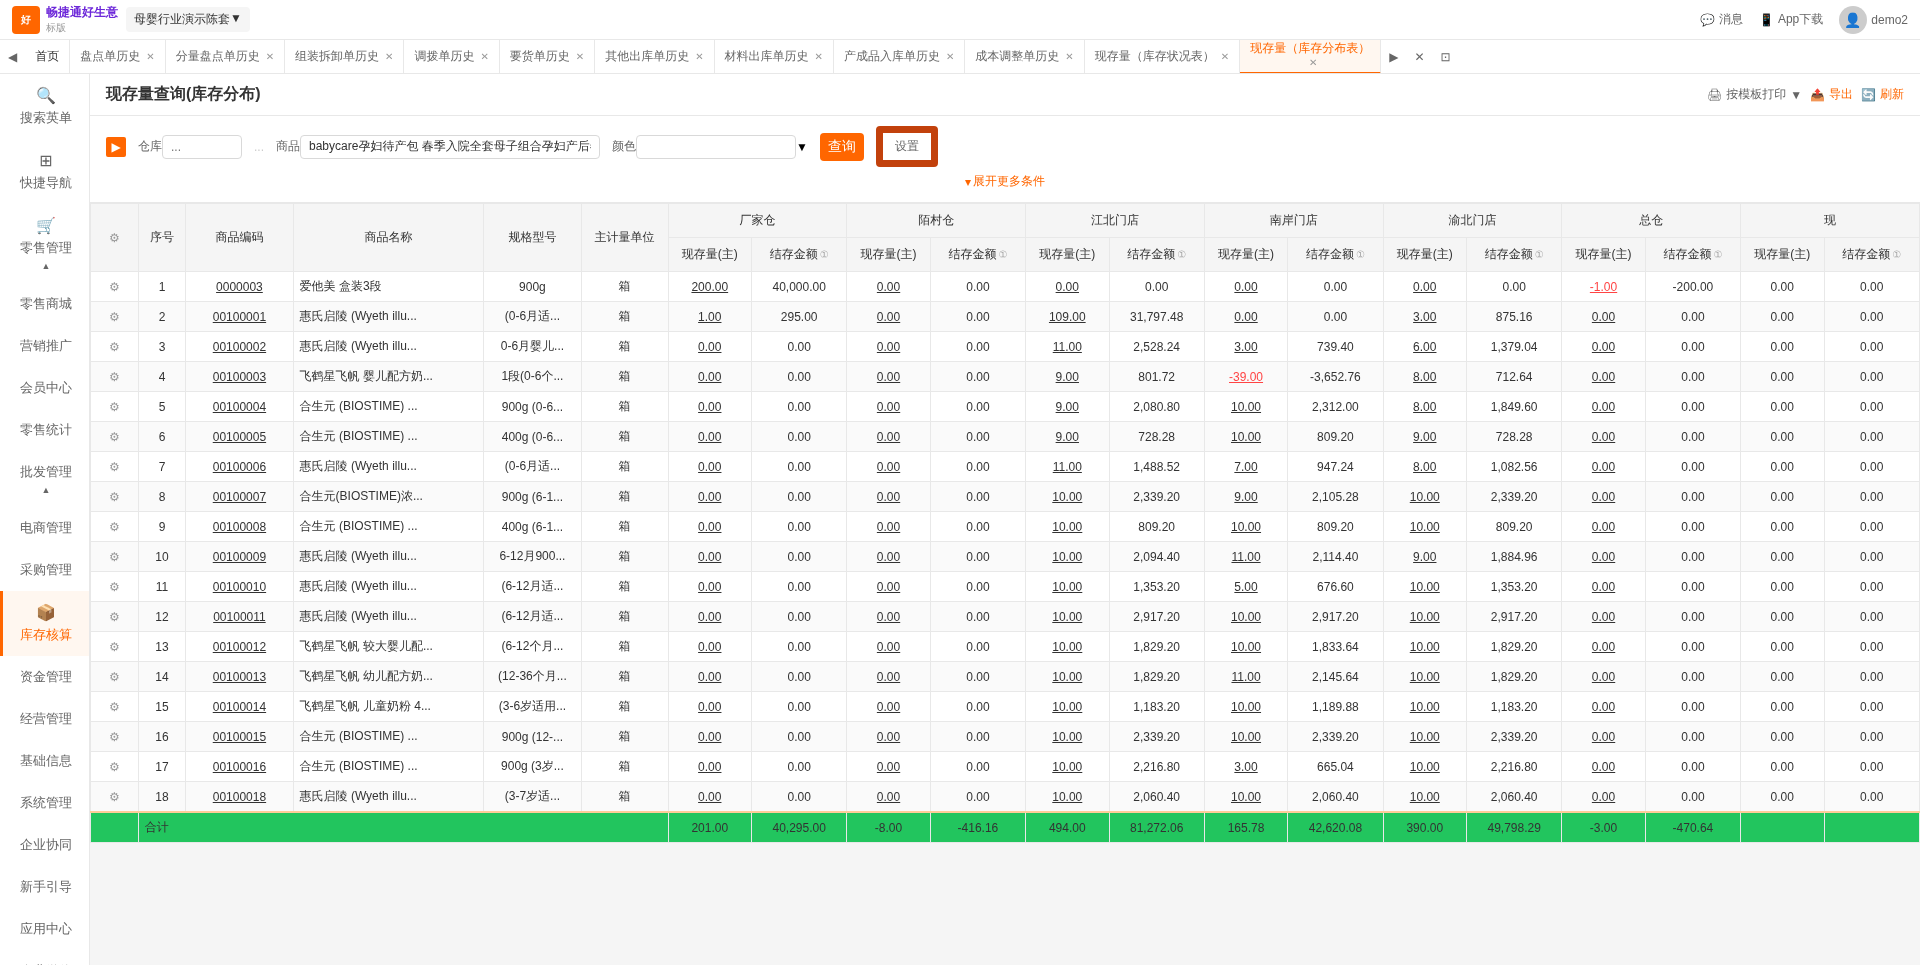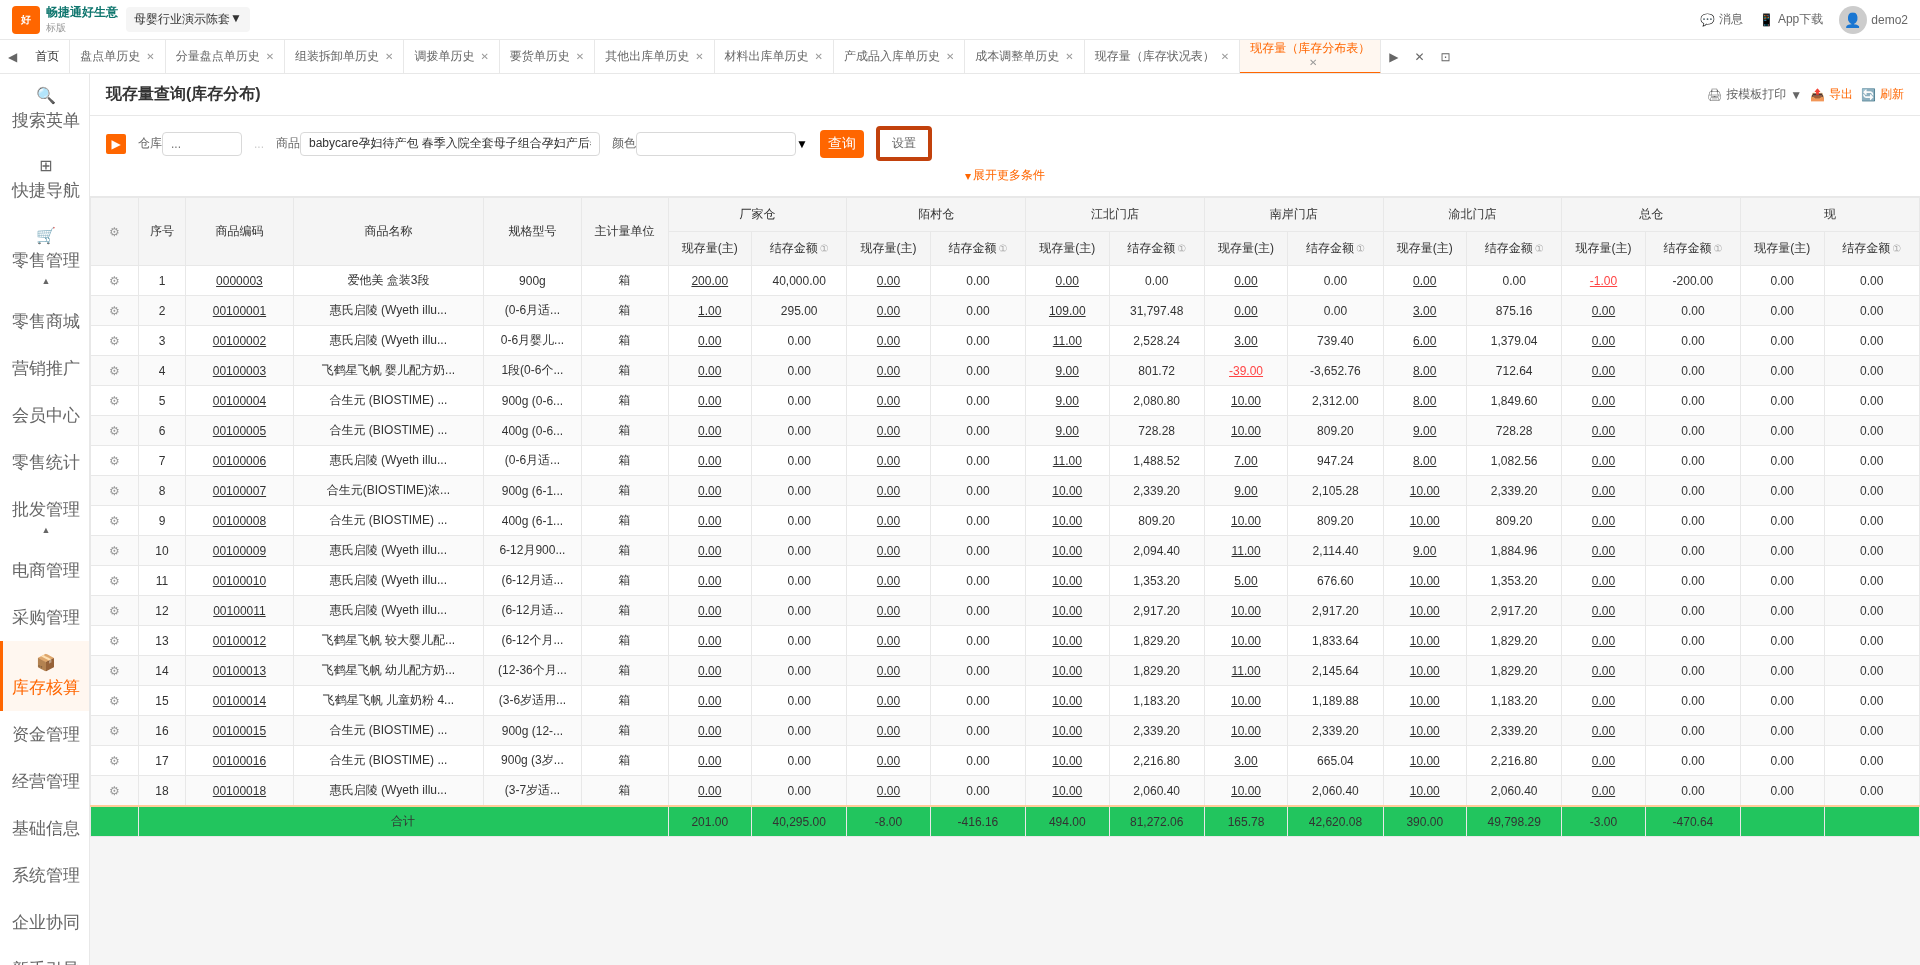--- a/index.html
+++ b/index.html
@@ -28,42 +28,42 @@
     .tab-nav-btn { padding: 0 8px; height: 34px; display: flex; align-items: center; cursor: pointer; color: #666; flex-shrink: 0; }
 
     
     .main-layout { display: flex; flex: 1; overflow: hidden; }
 
     
     .sidebar { width: 90px; background: #fff; border-right: 1px solid #e8e8e8; display: flex; flex-direction: column; flex-shrink: 0; }
     .sidebar-item { display: flex; flex-direction: column; align-items: center; justify-content: center; padding: 12px 4px; cursor: pointer; color: #666; gap: 4px; border-left: 3px solid transparent; }
     .sidebar-item.active { background: #fff7f0; color: #ff6600; border-left: 3px solid #ff6600; }
     .sidebar-item .icon { font-size: 16px; }
-    .sidebar-item .label { font-size: 17px; text-align: center; }
+    .sidebar-item .label { font-size: 13px; text-align: center; }
 
     
     .content { flex: 1; display: flex; flex-direction: column; overflow: hidden; background: #f5f5f5; }
 
     
     .page-header { background: #fff; padding: 10px 16px; display: flex; align-items: center; justify-content: space-between; border-bottom: 1px solid #e8e8e8; flex-shrink: 0; }
     .page-title { font-size: 16px; font-weight: bold; color: #333; }
     .page-header-actions { display: flex; align-items: center; gap: 8px; }
     .action-btn { display: flex; align-items: center; gap: 4px; color: #666; cursor: pointer; font-size: 12px; }
     .action-btn.export { color: #ff6600; }
     .action-btn.refresh { color: #ff6600; }
 
     
     .filter-area { background: #fff; padding: 10px 16px; border-bottom: 1px solid #e8e8e8; flex-shrink: 0; }
     .filter-row { display: flex; align-items: center; gap: 12px; flex-wrap: nowrap; }
     .filter-item { display: flex; align-items: center; gap: 0; }
     .filter-label { color: #666; white-space: nowrap; font-size: 12px; }
     .filter-input { border: 1px solid #d9d9d9; border-radius: 4px; padding: 4px 8px; font-size: 12px; color: #333; min-width: 80px; }
     .filter-input-wide { min-width: 300px; color: #333; border: 1px solid #d9d9d9; border-radius: 4px; padding: 4px 8px; font-size: 12px; }
     .filter-btn-orange { background: #ff6600; color: #fff; border: none; border-radius: 4px; padding: 5px 8px; cursor: pointer; font-size: 14px; }
-    .filter-btn-white { background: #fff; color: #666; border: 4px solid #c2410c; border-radius: 4px; padding: 5px 12px; cursor: pointer; font-size: 12px; }
+    .filter-btn-white { background: #fff; color: #666; border: 7px solid #c2410c; border-radius: 4px; padding: 5px 12px; cursor: pointer; font-size: 12px; }
     .expand-link { color: #ff6600; cursor: pointer; display: flex; align-items: center; gap: 2px; font-size: 12px; }
     .toggle-orange { background: #ff6600; color: #fff; width: 20px; height: 20px; border-radius: 2px; display: flex; align-items: center; justify-content: center; cursor: pointer; font-size: 12px; flex-shrink: 0; }
 
     
     .table-wrapper { flex: 1; overflow: auto; padding: 0; }
     .data-table { width: 100%; border-collapse: collapse; background: #fff; font-size: 12px; }
     .data-table th { background: #f5f5f5; color: #333; font-weight: normal; padding: 8px 6px; border: 1px solid #e8e8e8; text-align: center; white-space: nowrap; position: sticky; top: 0; z-index: 2; }
     .data-table td { padding: 6px 6px; border: 1px solid #e8e8e8; text-align: center; color: #333; white-space: nowrap; }
     .data-table tr:nth-child(even) { background: #fafafa; }
     .data-table tr.sum-row { background: #22c55e; font-weight: normal; }
@@ -72,42 +72,42 @@
     .text-underline { text-decoration: underline; cursor: pointer; }
     .th-group { background: #f0f0f0; }
     .settings-icon { color: #999; cursor: pointer; }
     .col-seq { width: 40px; }
     .col-code { width: 90px; }
     .col-name { width: 160px; text-align: left; }
     .col-spec { width: 80px; }
     .col-unit { width: 60px; }
     .col-num { width: 70px; }
     .col-amt { width: 80px; }
-    td.left { text-align: center; }
+    td.left { text-align: left; }
     .info-icon { color: #aaa; cursor: pointer; font-size: 10px; margin-left: 2px; }
 
     
     ::-webkit-scrollbar { width: 6px; height: 6px; }
     ::-webkit-scrollbar-track { background: #f1f1f1; }
     ::-webkit-scrollbar-thumb { background: #ccc; border-radius: 3px; }
     .tabs-container { display: flex; overflow: hidden; }
 
     .filter-expand-row { display: flex; align-items: center; justify-content: center; padding: 6px 0 2px 0; }
   </style>
 </head>
 <body>
 
 <div class="app-wrapper">
 
   <div class="top-bar">
     <div class="top-bar-left">
       <div class="logo-area">
         <div class="logo-icon">好</div>
         <div>
-          <div style="font-size:12px;font-weight:bold;color:#0f766e;">畅捷通好生意</div>
+          <div style="font-size:12px;font-weight:bold;color:#6d28d9;">畅捷通好生意</div>
           <div style="font-size:10px;color:#999;">标版</div>
         </div>
       </div>
       <div class="store-selector">
         <span>母婴行业演示陈套</span>
         <span>▼</span>
       </div>
     </div>
     <div class="top-bar-right">
       <div class="top-bar-btn">

